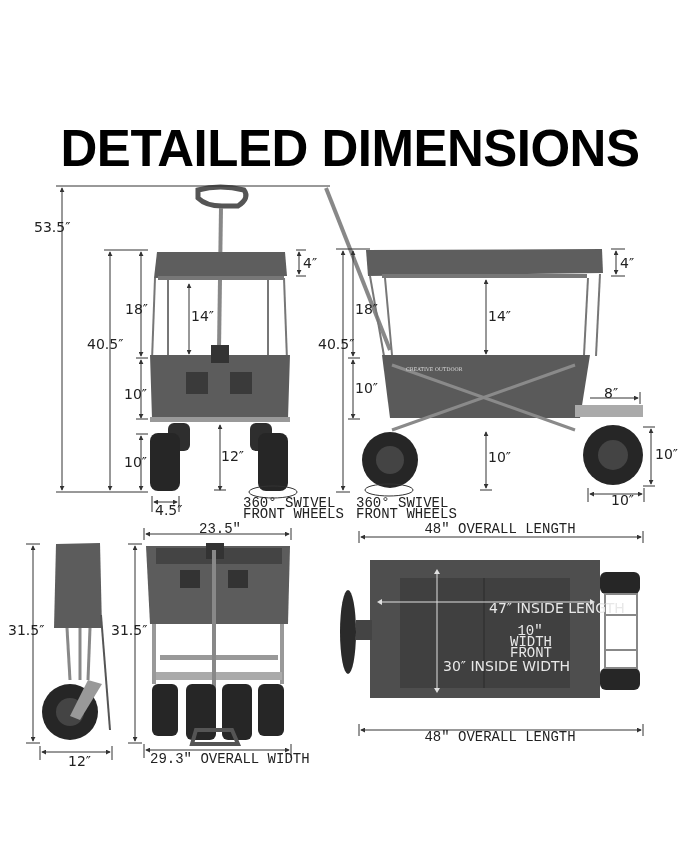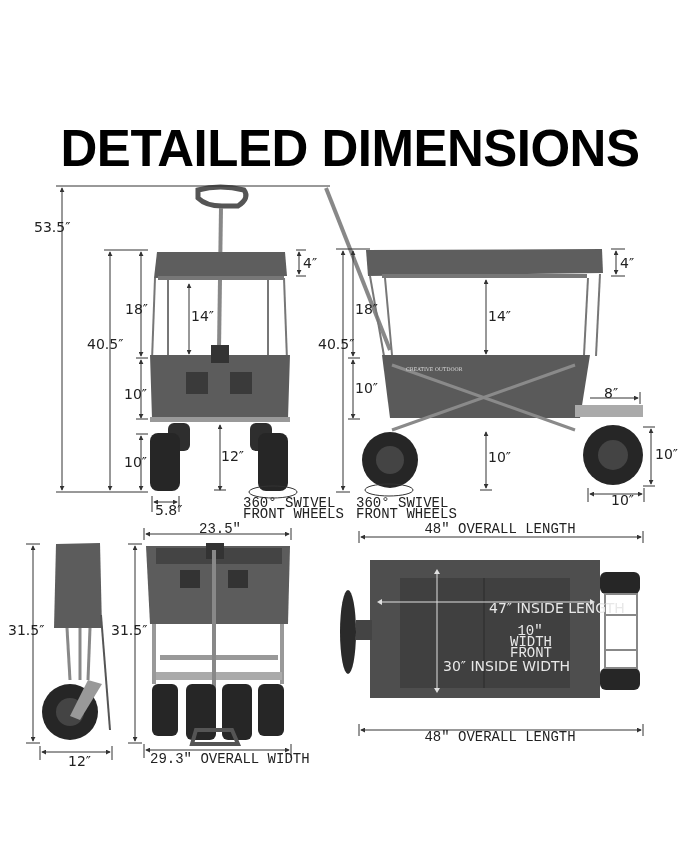--- a/index.html
+++ b/index.html
@@ -194,21 +194,21 @@
 </svg>
 
 <div class="lbl" style="left:34px; top:222px;">53.5″</div>
 <div class="lbl" style="left:87px; top:339px;">40.5″</div>
 <div class="lbl" style="left:125px; top:304px;">18″</div>
 <div class="lbl" style="left:303px; top:258px;">4″</div>
 <div class="lbl" style="left:191px; top:311px;">14″</div>
 <div class="lbl" style="left:124px; top:389px;">10″</div>
 <div class="lbl" style="left:124px; top:457px;">10″</div>
 <div class="lbl" style="left:221px; top:451px;">12″</div>
-<div class="lbl" style="left:155px; top:505px;">5.8″</div>
+<div class="lbl" style="left:155px; top:505px;">4.5″</div>
 <div class="lbl c" style="left:243px; top:498px; width:66px;">
   <div>360° SWIVEL</div>
   <div>FRONT WHEELS</div>
 </div>
 
 <div class="lbl" style="left:318px; top:339px;">40.5″</div>
 <div class="lbl" style="left:355px; top:304px;">18″</div>
 <div class="lbl" style="left:620px; top:258px;">4″</div>
 <div class="lbl" style="left:488px; top:311px;">14″</div>
 <div class="lbl" style="left:355px; top:383px;">10″</div>

